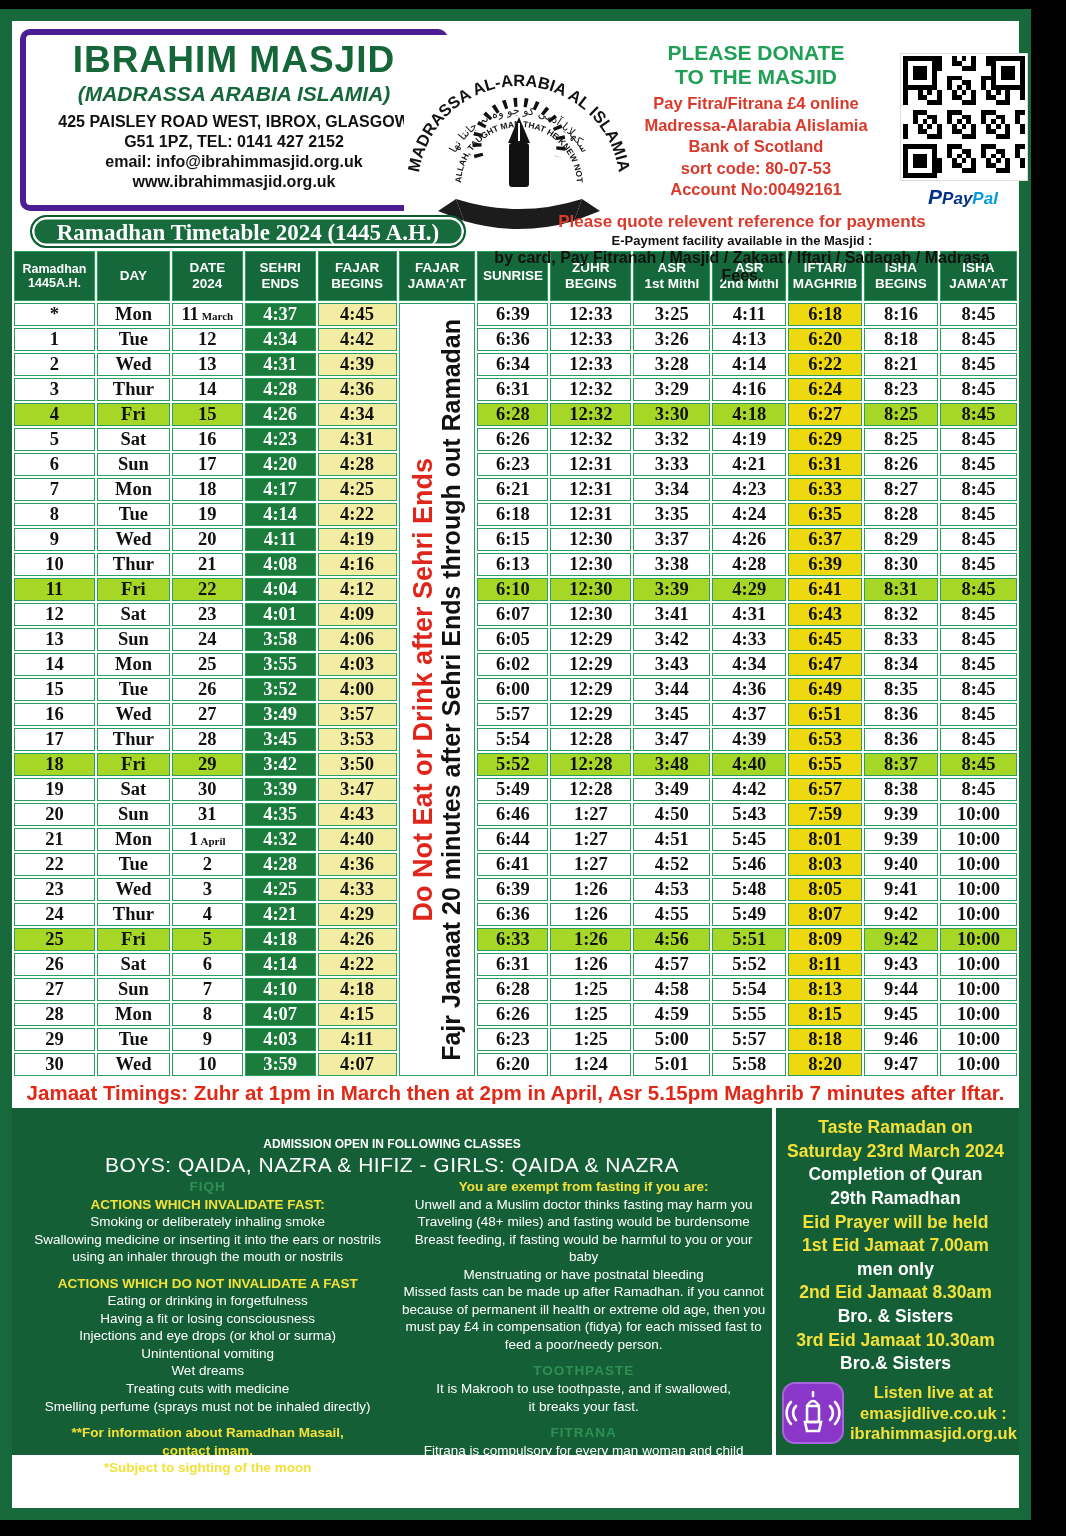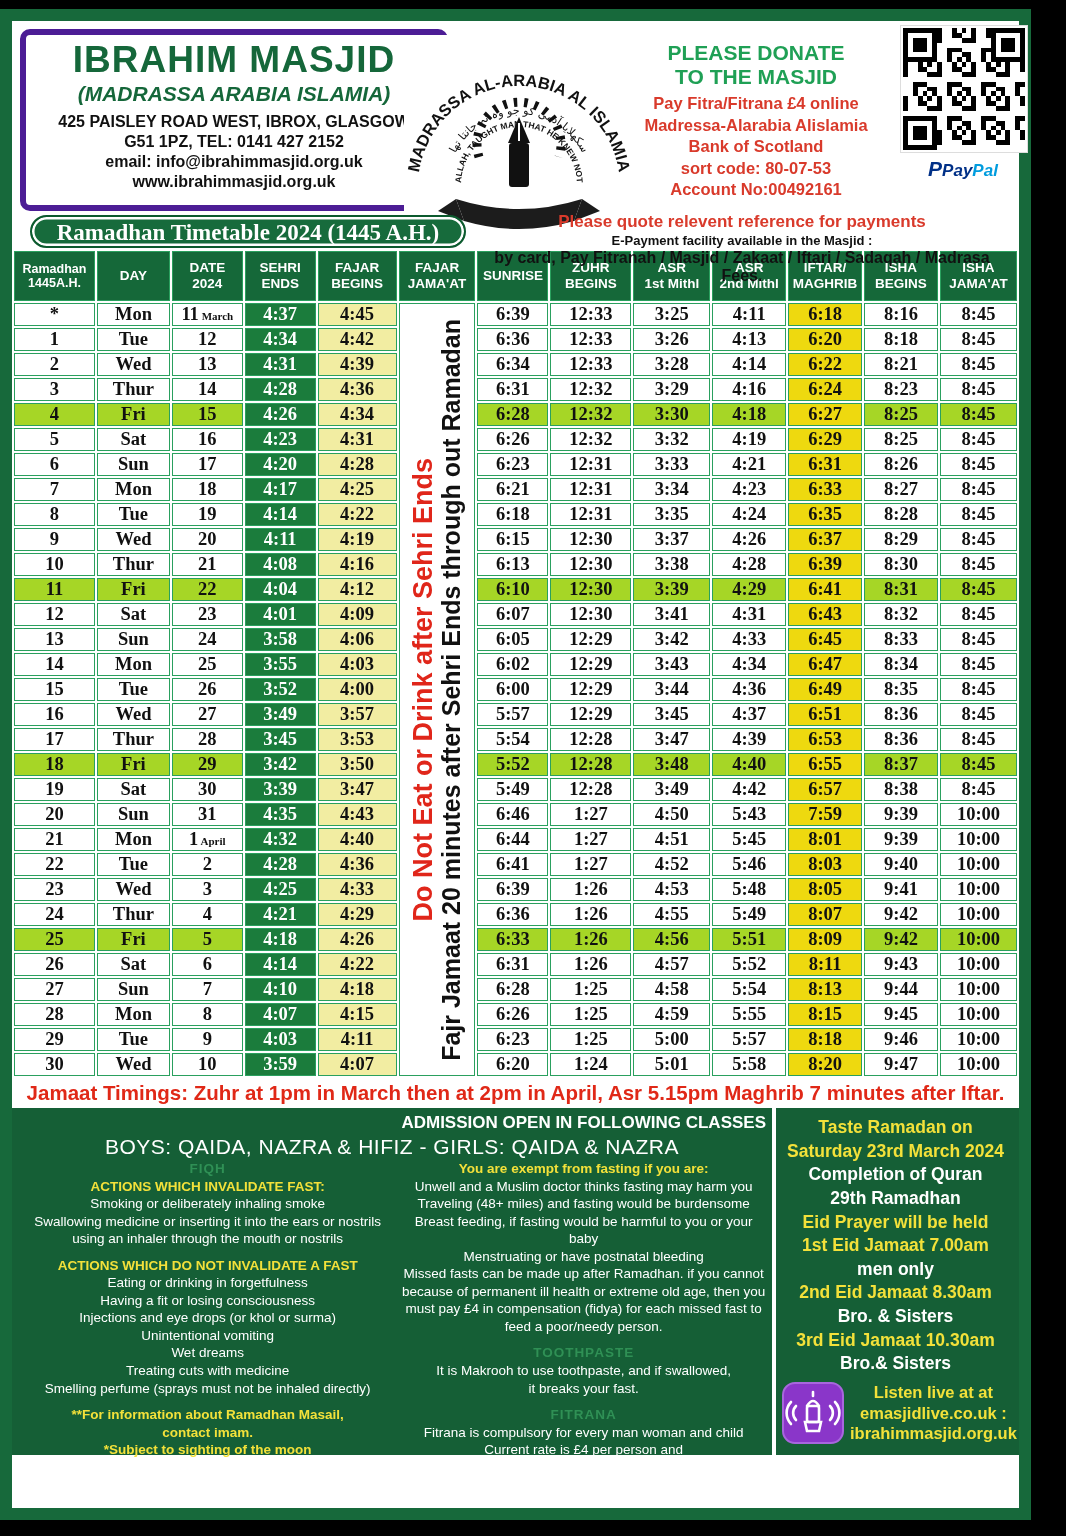--- a/index.html
+++ b/index.html
@@ -11,21 +11,21 @@
   .head-box{position:absolute;left:8px;top:8px;width:428px;height:182px;border:6px solid #4c1d95;
     border-radius:10px;text-align:center;padding-top:6px;box-sizing:border-box;}
   .masjid-name{color:#15673a;font-weight:bold;font-size:37px;letter-spacing:1px;line-height:1.05;}
   .masjid-sub{color:#15673a;font-weight:bold;font-style:italic;font-size:21px;margin-top:2px;}
   .addr{color:#111;font-weight:bold;font-size:16px;margin-top:6px;line-height:1.25;}
   .addr2{color:#111;font-weight:bold;font-size:16px;line-height:1.25;}
   .logo{position:absolute;left:392px;top:14px;width:230px;height:200px;background:#fff;}
   .donate{position:absolute;left:598px;top:20px;width:292px;text-align:center;}
   .don-title{color:#1fa055;font-weight:bold;font-size:21px;line-height:1.15;}
   .don-line{color:#d93a2b;font-weight:bold;font-size:16.5px;line-height:1.3;}
-  .qr-wrap{position:absolute;left:888px;top:4px;width:126px;text-align:center;}
+  .qr-wrap{position:absolute;left:888px;top:32px;width:126px;text-align:center;}
   .qr{display:grid;grid-template-columns:repeat(25,1fr);width:122px;height:122px;background:#fff;
     padding:2px;border:1px solid #ddd;}
   .qr div{width:100%;height:100%;}
   .qr .b{background:#000;}
   .paypal{margin-top:4px;font-weight:bold;font-style:italic;font-size:17px;}
   .pp-mark{color:#003087;font-size:21px;}
   .pp-pay{color:#003087;}
   .pp-pal{color:#009cde;}
   .banner{position:absolute;left:18px;top:194px;width:436px;height:33px;background:#176b3c;
     border:2px solid #0c5a2e;border-radius:18px;box-shadow:inset 0 0 0 2.5px #fff;
@@ -55,21 +55,21 @@
   .vwrap{display:flex;justify-content:center;align-items:center;gap:2px;height:100%;}
   .vred,.vblk{writing-mode:vertical-rl;transform:rotate(180deg);white-space:nowrap;
     font-family:"Liberation Sans",sans-serif;font-weight:bold;}
   .vred{color:#e0261a;font-size:27px;}
   .vblk{color:#111;font-size:25px;}
   
   .jnote{height:30px;line-height:30px;text-align:center;color:#e02817;font-weight:bold;
     font-size:20.5px;background:#fff;white-space:nowrap;}
   .panel{display:grid;grid-template-columns:1fr 247px;background:#155f36;height:347px;box-sizing:border-box;}
   .panel-left{padding:5px 6px 0 6px;}
-  .adm-title{color:#fff;font-weight:bold;font-size:17px;text-align:right;}
+  .adm-title{color:#fff;font-weight:bold;font-size:12px;text-align:center;margin-top:24px;}
   .adm-classes{color:#fff;font-size:21px;text-align:center;margin-top:2px;letter-spacing:.5px;}
   .cols{display:grid;grid-template-columns:1.04fr 1fr;gap:4px;margin-top:1px;}
   .ln{font-size:13.5px;line-height:1.3;text-align:center;}
   .t-w{color:#fff;}
   .t-y{color:#f3e13a;font-weight:bold;}
   .t-g{color:#2f9055;font-weight:bold;letter-spacing:1px;text-align:center;}
   .t-s{height:9px;}
   .side{border-left:4px solid #fff;padding:8px 4px 0 0;text-align:center;}
   .side .ln{font-size:17.5px;font-weight:bold;line-height:1.35;}
   .side .t-w{font-weight:bold;}

